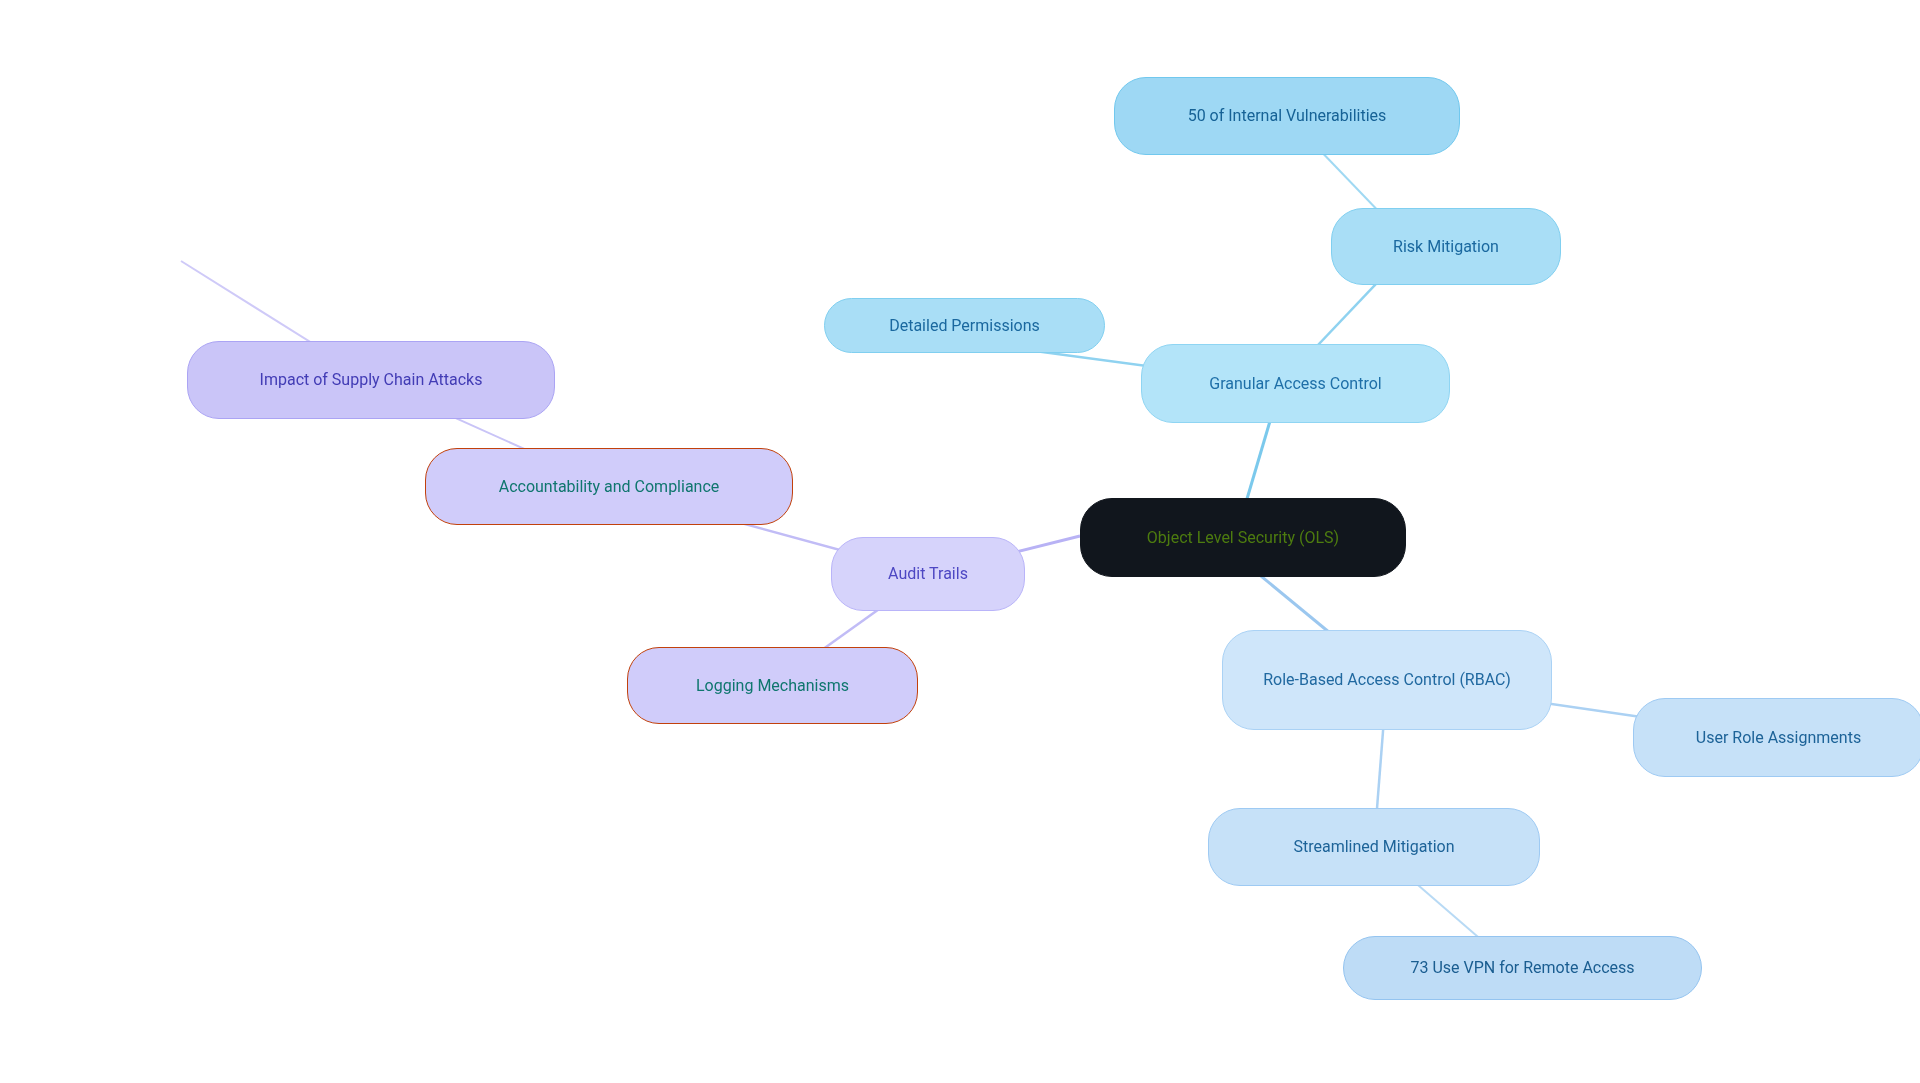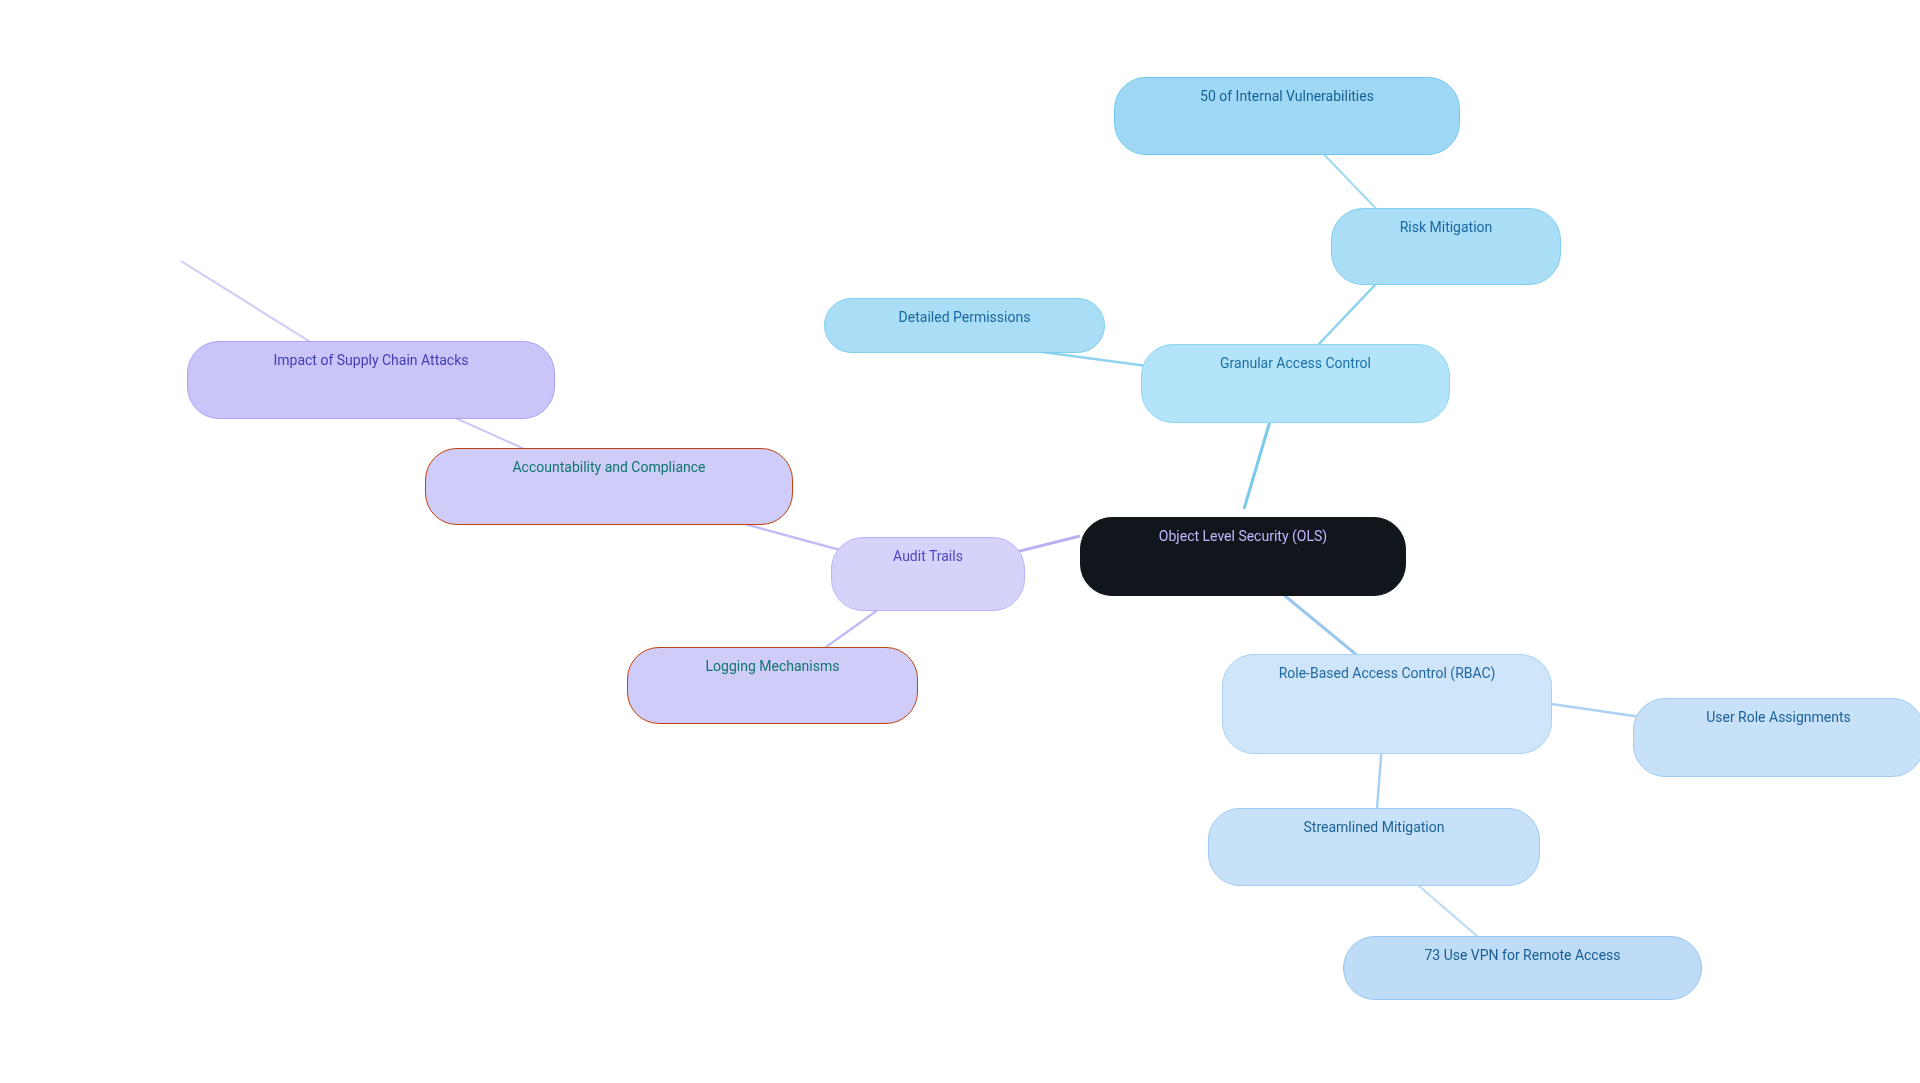--- a/index.html
+++ b/index.html
@@ -20,36 +20,35 @@
     position: absolute;
     top: 0;
     left: 0;
     width: 1920px;
     height: 1083px;
     pointer-events: none;
   }
   .node {
     position: absolute;
     display: flex;
-    align-items: flex-start;
+    align-items: center;
     justify-content: center;
     text-align: center;
     border-radius: 32px;
     padding: 10px 26px;
-    font-size: 14px;
+    font-size: 16px;
     line-height: 1.25;
     box-sizing: border-box;
     white-space: normal;
   }
   
   .root {
     background: #11161d;
-    color: #c4b5fd;
+    color: #4d7c0f;
     border: 1px solid #11161d;
-    margin-top: 19px;
   }
   
   .purple-1 {
     background: #d6d3fb;
     color: #4d47c3;
     border: 1px solid #b9b4f9;
   }
   .purple-2 {
     background: #d0ccfa;
     color: #0f766e;
@@ -145,21 +144,21 @@
   <div class="node cyan-2" style="left:824px; top:298px; width:281px; height:55px;">
     <span>Detailed Permissions</span>
   </div>
   <div class="node cyan-2" style="left:1331px; top:208px; width:230px; height:77px;">
     <span>Risk Mitigation</span>
   </div>
   <div class="node cyan-3" style="left:1114px; top:77px; width:346px; height:78px;">
     <span>50 of Internal Vulnerabilities</span>
   </div>
 
-  <div class="node blue-1" style="left:1222px; top:630px; width:330px; height:100px;margin-top:24px;">
+  <div class="node blue-1" style="left:1222px; top:630px; width:330px; height:100px;">
     <span>Role-Based Access Control (RBAC)</span>
   </div>
   <div class="node blue-2" style="left:1633px; top:698px; width:291px; height:79px;">
     <span>User Role Assignments</span>
   </div>
   <div class="node blue-2" style="left:1208px; top:808px; width:332px; height:78px;">
     <span>Streamlined Mitigation</span>
   </div>
   <div class="node blue-3" style="left:1343px; top:936px; width:359px; height:64px;">
     <span>73 Use VPN for Remote Access</span>

